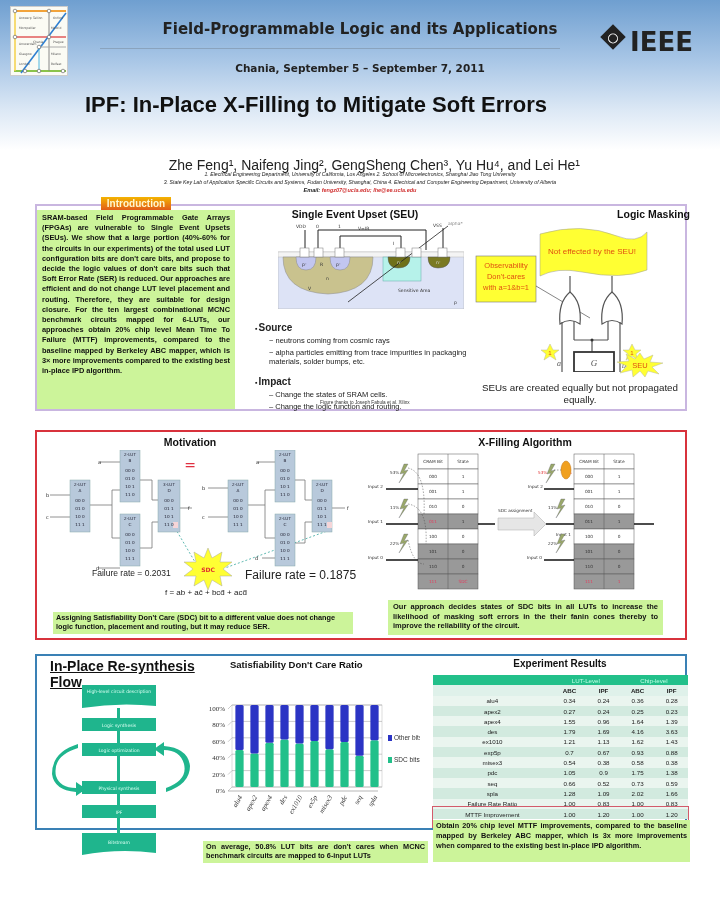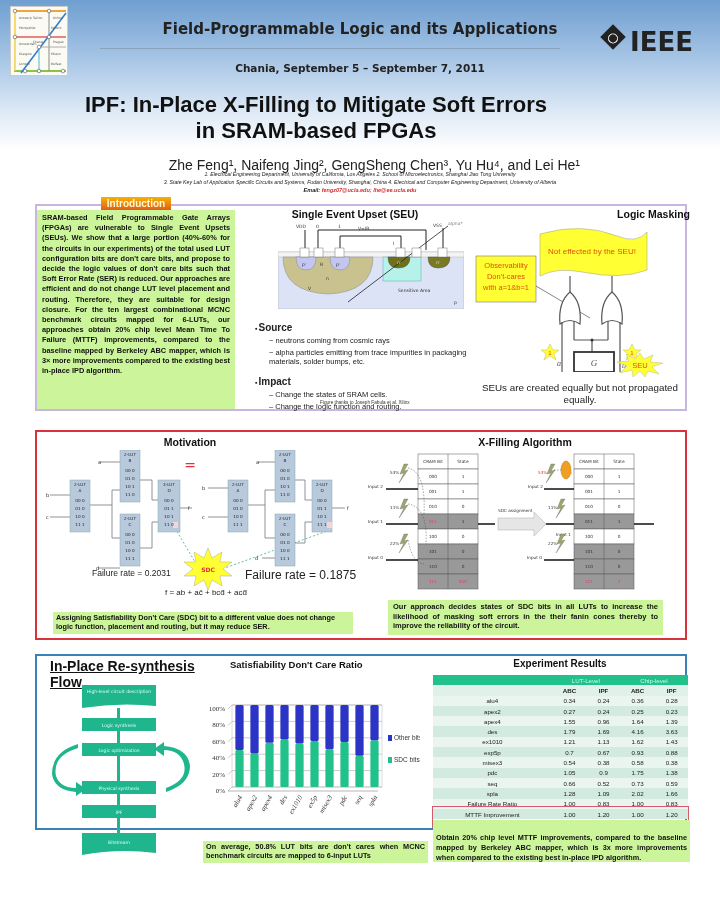--- a/index.html
+++ b/index.html
@@ -71,21 +71,21 @@
 
   .exp-title { left: 430px; top: 658px; width: 260px; text-align: center; font-weight: bold; font-size: 10px; }
   .exp-table { left: 433px; top: 675px; width: 255px; border-collapse: collapse; font-size: 6.2px; color: #222; }
   .exp-table td, .exp-table th { height: 10.3px; padding: 0 2px; text-align: center; font-weight: normal; }
   .exp-table tr.grp th { background: #22c08a; color: #c0ffe6; }
   .exp-table tr.sub th { background: #dff1ea; font-weight: bold; }
   .exp-table tbody tr:nth-child(odd) td { background: #eaf5ef; }
   .exp-table tbody tr:nth-child(even) td { background: #d2eadf; }
   .exp-table tr.ratio td { outline: none; }
   .ratio-frame { left: 432px; top: 806px; width: 257px; height: 22px; border: 1px solid #d35b6b; }
-  .exp-note { left: 433px; top: 820px; width: 257px; height: 42px; background: #ccf49a; font-size: 7.3px; font-weight: bold; line-height: 9.8px; padding: 13px 3px; text-align: justify; color: #111; }
+  .exp-note { left: 433px; top: 820px; width: 257px; height: 42px; background: #ccf49a; font-size: 7.3px; font-weight: bold; line-height: 9.8px; padding: 1px 3px; text-align: justify; color: #111; }
 </style>
 </head>
 <body>
 
 <div class="abs logo-map">
   <svg width="58" height="70" viewBox="0 0 58 70">
     <rect x="0" y="0" width="58" height="70" fill="#fbfbf4"></rect>
     <line x1="3" y1="4" x2="55" y2="4" stroke="#f2a33a" stroke-width="2"></line>
     <line x1="3" y1="30" x2="55" y2="30" stroke="#e25b5b" stroke-width="1.5"></line>
     <line x1="3" y1="64" x2="55" y2="64" stroke="#8bc34a" stroke-width="2"></line>
@@ -122,21 +122,20 @@
 <div class="abs conf-title">Field-Programmable Logic and its Applications</div>
 <div class="abs header-rule"></div>
 <div class="abs conf-date">Chania, September 5 – September 7, 2011</div>
 <div class="abs ieee">
   <div class="diamond"></div>
   <span class="word">IEEE</span>
 </div>
 
 <div class="abs paper-title">
   <div>IPF: In-Place X-Filling to Mitigate Soft Errors</div>
-  <div>in SRAM-based FPGAs</div>
 </div>
 <div class="abs authors">Zhe Feng¹, Naifeng Jing², GengSheng Chen³, Yu Hu⁴, and Lei He¹</div>
 <div class="abs affil affil1">1. Electrical Engineering Department, University of California, Los Angeles    2. School of Microelectronics, Shanghai Jiao Tong University</div>
 <div class="abs affil affil2">3. State Key Lab of Application Specific Circuits and Systems, Fudan University, Shanghai, China   4. Electrical and Computer Engineering Department, University of Alberta</div>
 <div class="abs email">
   <span class="lbl">Email:</span>
   <span class="addr">fengz07@ucla.edu;  lhe@ee.ucla.edu</span>
 </div>
 
 <div class="abs panel1"></div>

